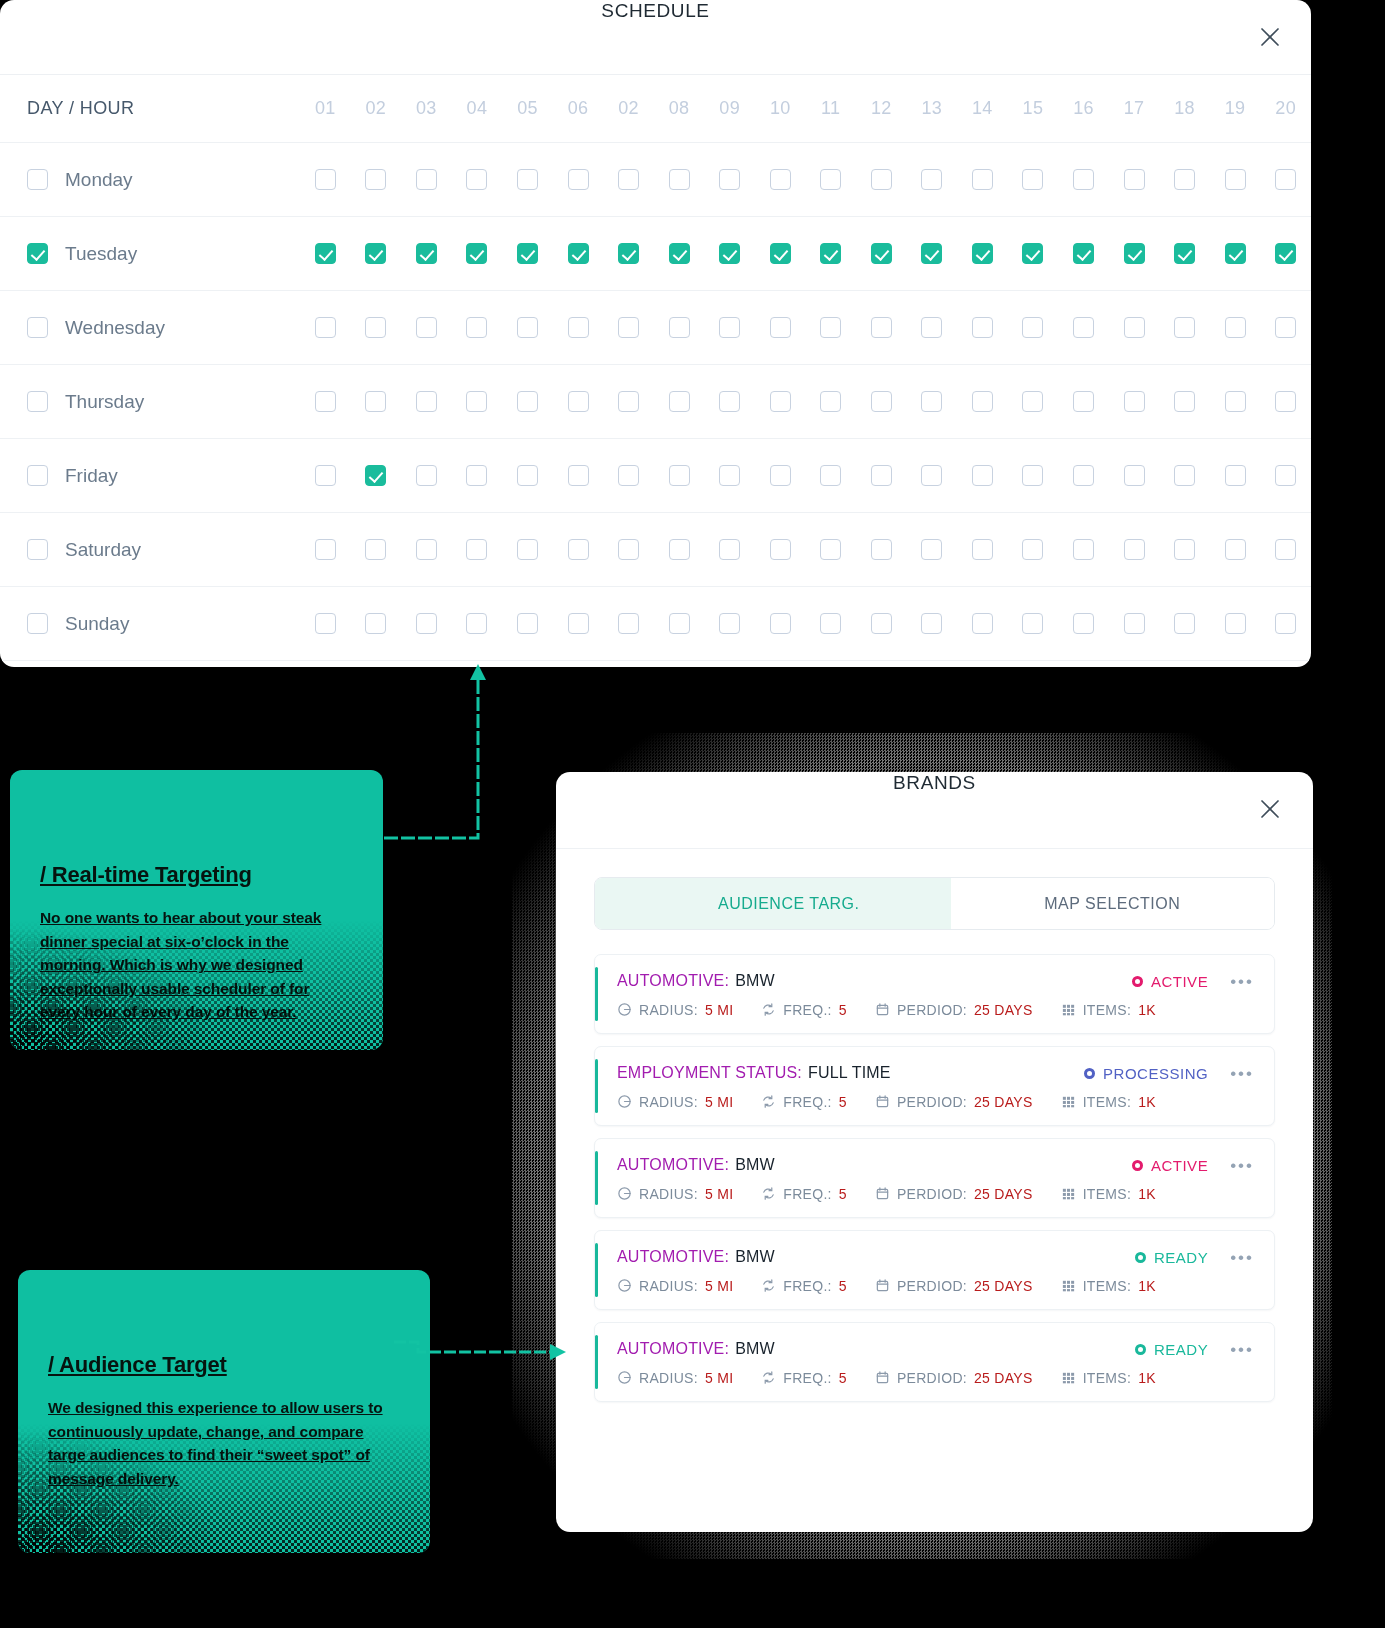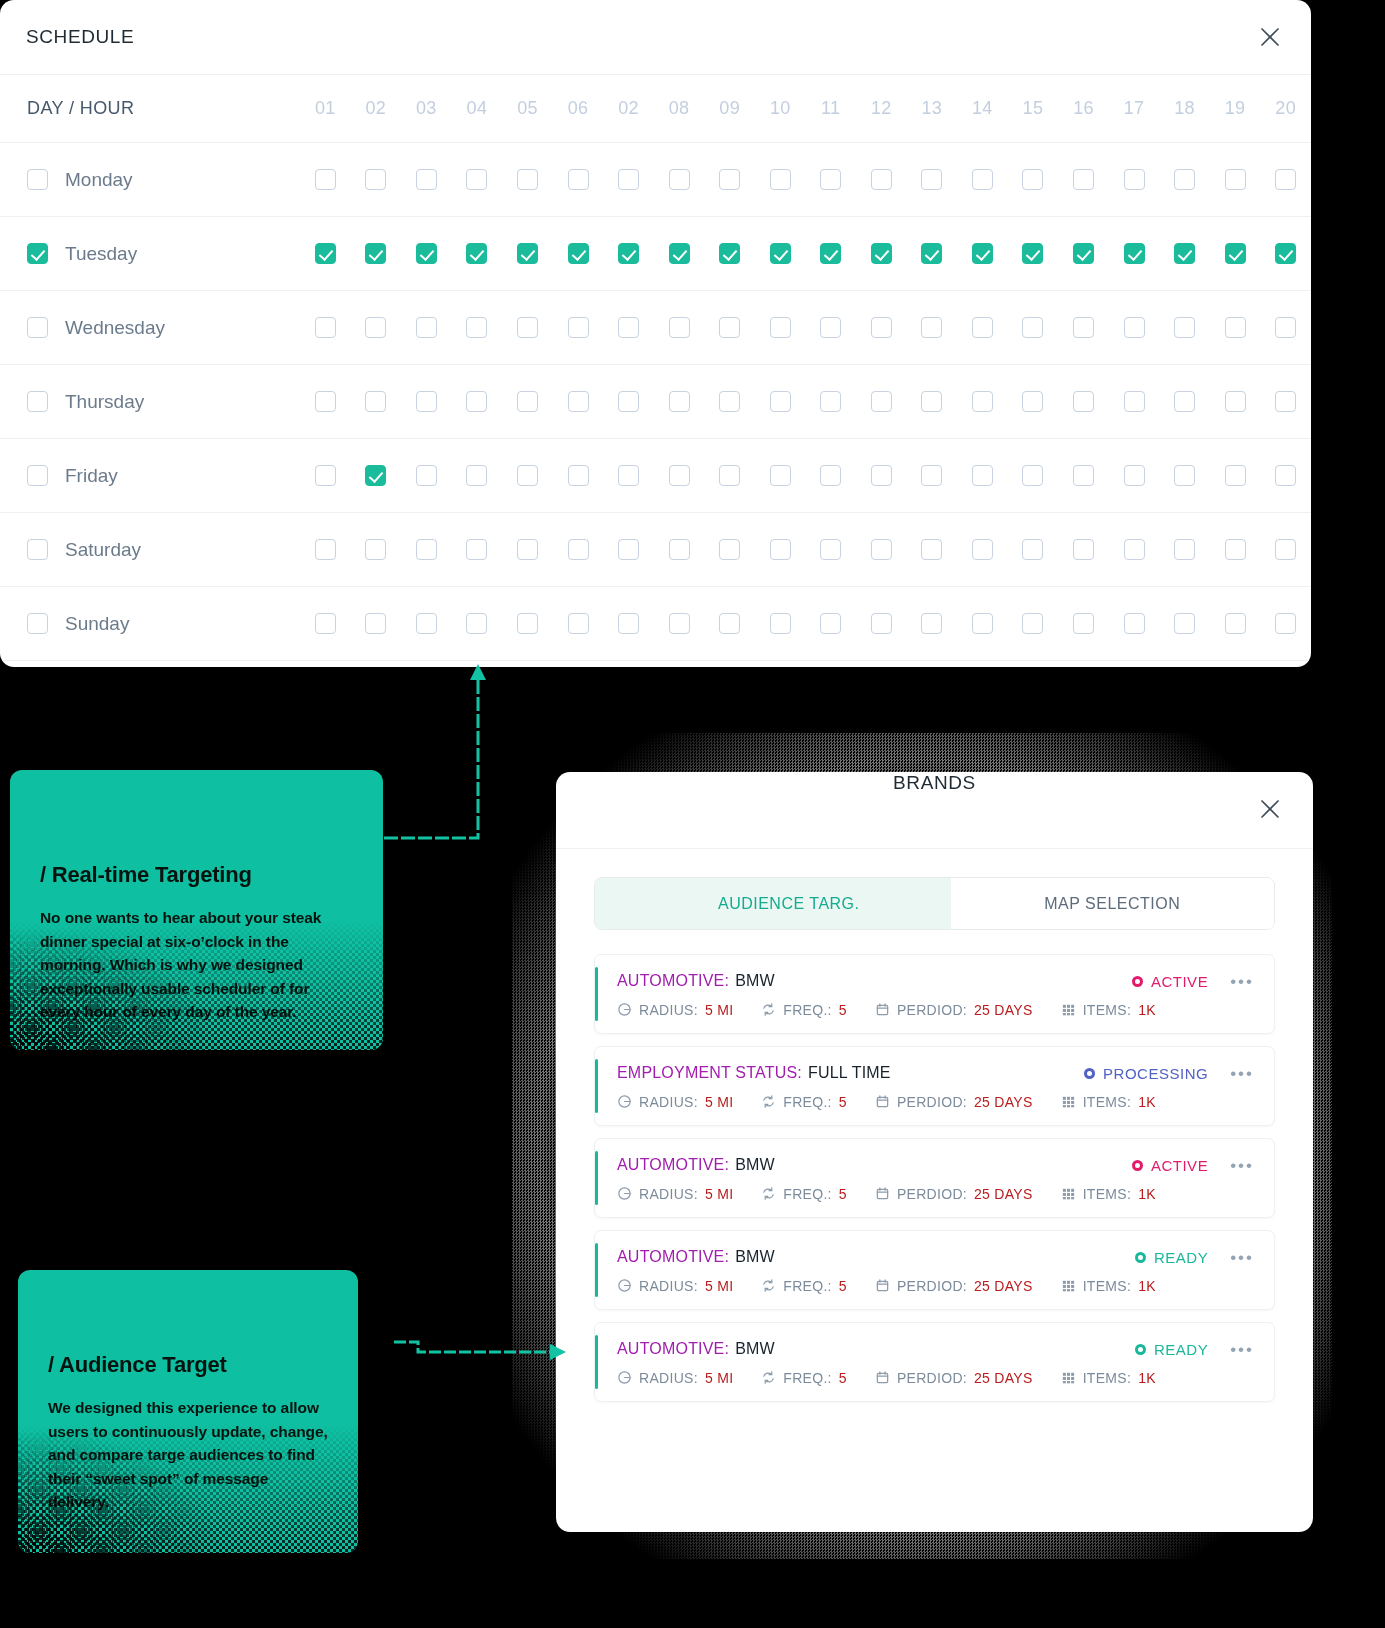--- a/index.html
+++ b/index.html
@@ -17,20 +17,21 @@
     width: 1311px; height: 667px;
     background: #ffffff;
     border-radius: 14px;
     overflow: hidden;
   }
   .sch-header {
     height: 75px;
     display: flex; align-items: center;
     padding: 0 26px 0 26px;
     border-bottom: 1px solid #edf0f3;
+    flex-direction: column;
   }
   .sch-title {
     font-size: 19px; letter-spacing: 0.6px;
     color: #1f2a33; font-weight: 400;
   }
   .sch-close {
     margin-left: auto;
     width: 30px; height: 30px;
     display: flex; align-items: center; justify-content: center;
     cursor: pointer;
@@ -90,21 +91,21 @@
   }
 
   
   .callout {
     position: absolute;
     border-radius: 12px;
     background: #0fbfa1;
     overflow: hidden;
     color: #06140f;
   }
-  .callout .inner { position: relative; z-index: 2; padding: 0 30px; }
+  .callout .inner { position: relative; z-index: 2; padding: 0 30px; text-decoration: underline; }
   .callout .dither {
     position: absolute; left: 0; right: 0; bottom: 0; height: 130px;
     z-index: 3; pointer-events: none;
     background-image:
       repeating-conic-gradient(#000 0% 25%, transparent 0% 50%);
     background-size: 6px 6px;
     -webkit-mask-image: linear-gradient(to bottom, rgba(0,0,0,0) 0%, rgba(0,0,0,0.35) 45%, rgba(0,0,0,0.95) 100%);
     mask-image: linear-gradient(to bottom, rgba(0,0,0,0) 0%, rgba(0,0,0,0.35) 45%, rgba(0,0,0,0.95) 100%);
     opacity: 0.9;
   }
@@ -120,21 +121,21 @@
     font-size: 22px; font-weight: 700; letter-spacing: -0.2px;
     margin-bottom: 18px;
   }
   .callout p {
     font-size: 15.5px; line-height: 1.52; font-weight: 600;
     letter-spacing: -0.1px;
   }
 
   #callout-realtime { left: 10px; top: 770px; width: 373px; height: 280px; }
   #callout-realtime .inner { padding-top: 92px; }
-  #callout-audience { left: 18px; top: 1270px; width: 340px; height: 283px; }
+  #callout-audience { left: 18px; top: 1270px; width: 412px; height: 283px; }
   #callout-audience .inner { padding-top: 82px; }
 
   
   .connector { position: absolute; z-index: 6; pointer-events: none; }
 
   
   .brands-shadow {
     position: absolute; left: 512px; top: 733px;
     width: 820px; height: 826px;
     border-radius: 22px;

